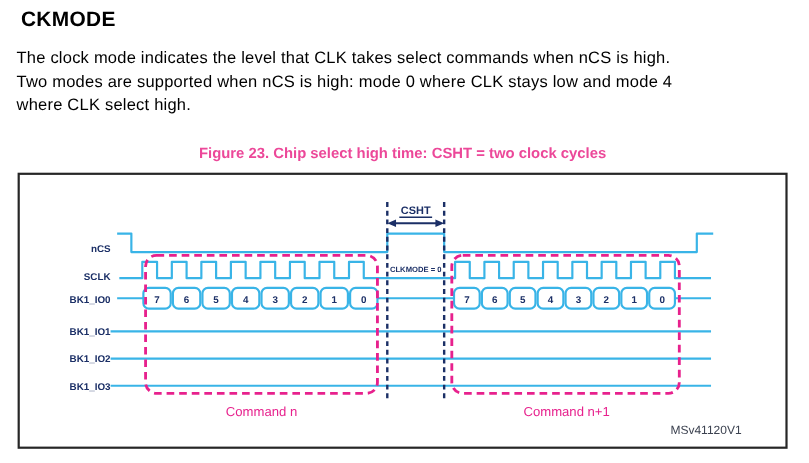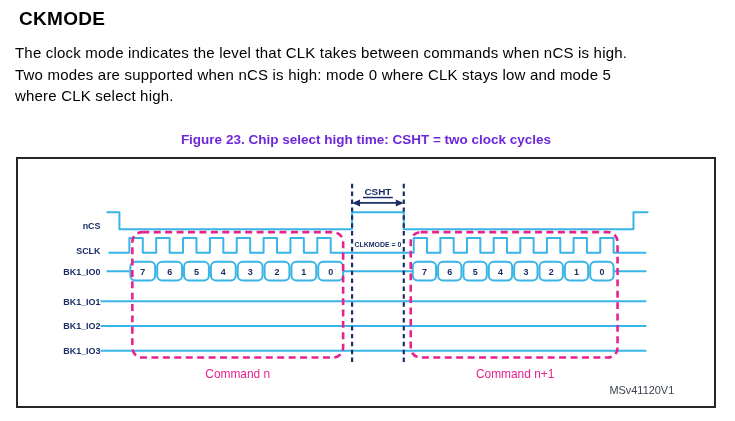--- a/index.html
+++ b/index.html
@@ -10,36 +10,36 @@
   .page-title{
     position:absolute;left:15px;top:4px;margin:4px;
     font-size:19px;font-weight:bold;color:#000;letter-spacing:.3px;
   }
   .body-text{
     position:absolute;left:15px;top:42px;width:712px;
     font-size:15px;line-height:21.5px;color:#000;letter-spacing:.2px;
   }
   .fig-caption{
     position:absolute;left:16px;top:132px;width:700px;
-    text-align:center;font-size:13.5px;font-weight:bold;color:#6d28d9;
+    text-align:center;font-size:13.5px;font-weight:bold;color:#ec4899;
   }
   .figure-frame{
     position:absolute;left:16px;top:157px;width:700px;height:251px;
     border:2px solid #262626;box-sizing:border-box;background:#fff;
   }
   .figure-frame svg{display:block;width:100%;height:100%;}
 </style>
 </head>
 <body>
 
 <h1 class="page-title">CKMODE</h1>
 
 <div class="body-text">
-  <div>The clock mode indicates the level that CLK takes between commands when nCS is high.</div>
-  <div>Two modes are supported when nCS is high: mode 0 where CLK stays low and mode 5</div>
+  <div>The clock mode indicates the level that CLK takes select commands when nCS is high.</div>
+  <div>Two modes are supported when nCS is high: mode 0 where CLK stays low and mode 4</div>
   <div>where CLK select high.</div>
 </div>
 
 <div class="fig-caption">Figure 23. Chip select high time: CSHT = two clock cycles</div>
 
 <div class="figure-frame">
   <svg id="timing-svg" viewBox="0 0 700 250" preserveAspectRatio="none">
       <text x="83" y="70.5" font-size="9" fill="#1b2f66" text-anchor="end" font-weight="bold" font-family="&quot;Liberation Sans&quot;, sans-serif">nCS</text>
       <text x="83" y="96.5" font-size="9" fill="#1b2f66" text-anchor="end" font-weight="bold" font-family="&quot;Liberation Sans&quot;, sans-serif">SCLK</text>
       <text x="83" y="117.5" font-size="9" fill="#1b2f66" text-anchor="end" font-weight="bold" font-family="&quot;Liberation Sans&quot;, sans-serif">BK1_IO0</text>

